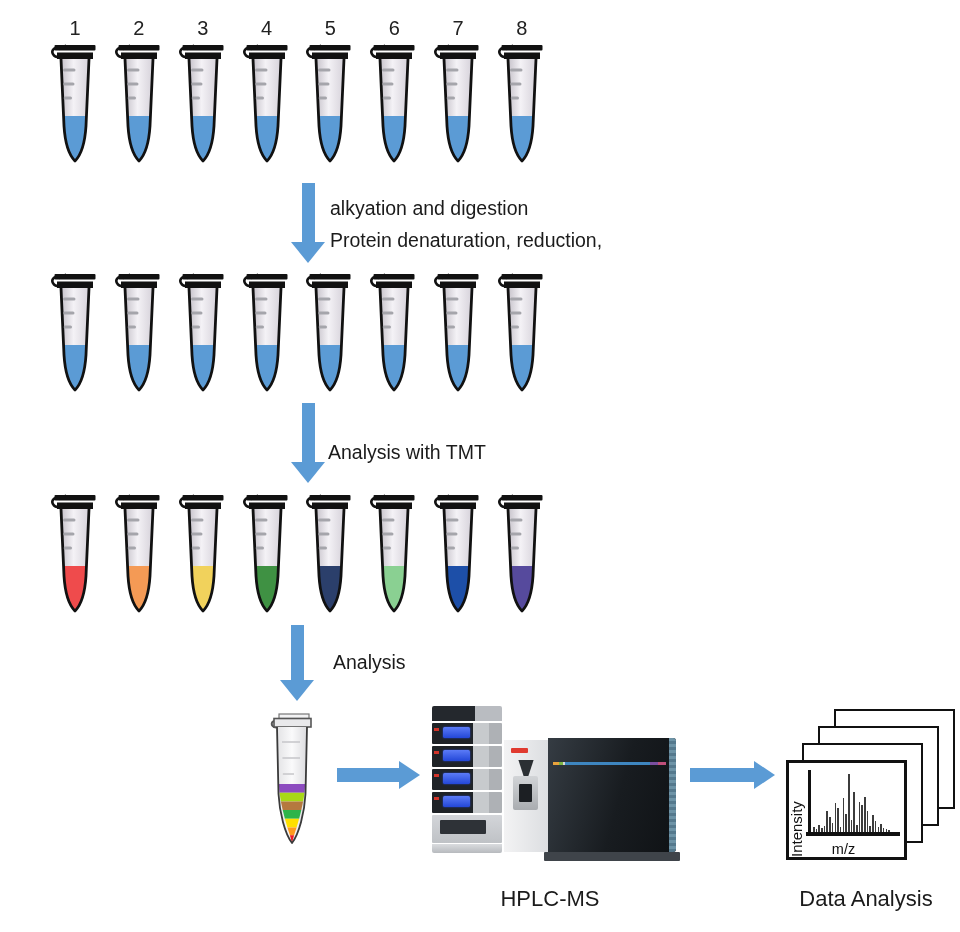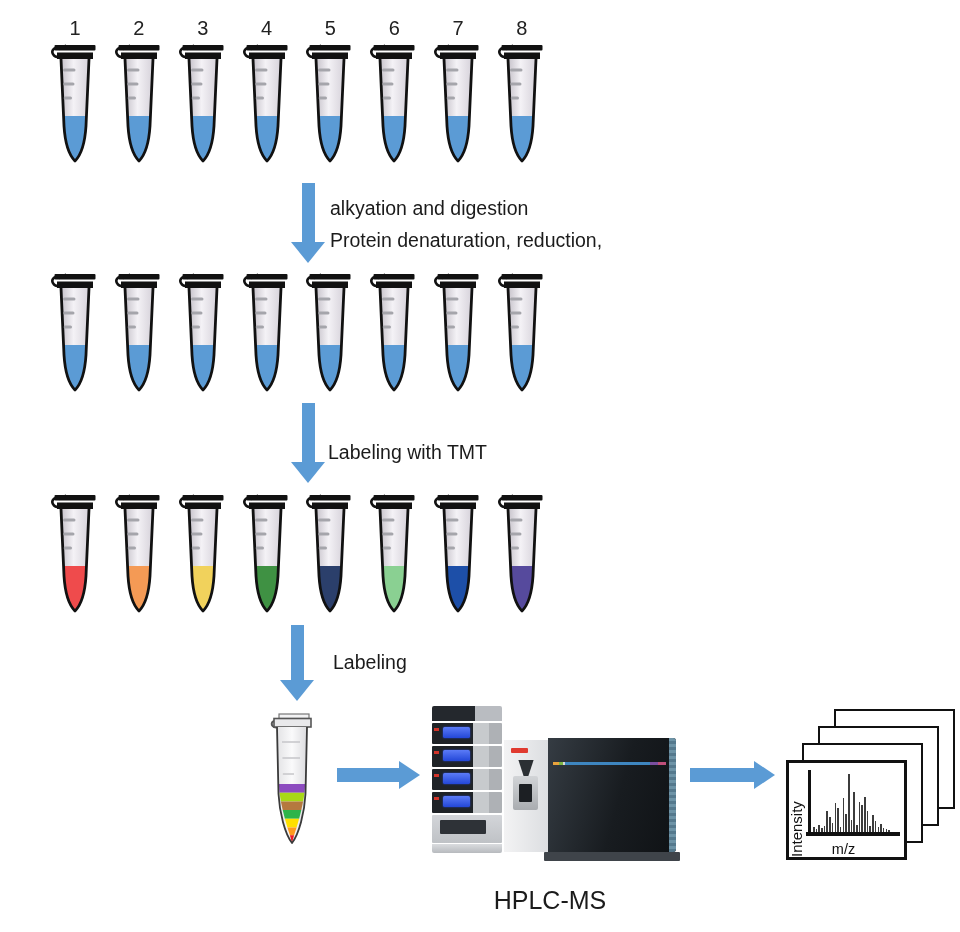--- a/index.html
+++ b/index.html
@@ -52,21 +52,21 @@
   .page{position:absolute;width:121px;height:100px;background:#fff;border:2px solid #111;box-sizing:border-box;}
   .page.front{border-width:3px;}
   .spectrum{position:absolute;inset:0;}
   .ylabel{position:absolute;left:-1px;top:0;height:100%;display:flex;align-items:center;writing-mode:vertical-rl;transform:rotate(180deg);font-size:15px;color:#111;}
   .yaxis{position:absolute;left:19px;top:7px;width:2.5px;height:64px;background:#111;}
   .xaxis{position:absolute;left:17px;right:4px;top:69px;height:3.5px;background:#111;}
   .bars{position:absolute;left:24px;right:9px;top:8px;height:61px;display:flex;align-items:flex-end;gap:1.1px;}
   .sbar{width:1.6px;background:#3c3c3c;}
   .xlabel{position:absolute;left:0;right:6px;bottom:0px;text-align:center;font-size:14.5px;color:#111;margin-top:26px;}
 
-  .bottom-label{position:absolute;font-size:25px;color:#1b1b1b;text-align:center;width:190px;}
+  .bottom-label{position:absolute;font-size:22px;color:#1b1b1b;text-align:center;width:190px;}
 </style>
 </head>
 <body>
 
 <svg width="0" height="0" style="position:absolute" aria-hidden="true">
   <defs>
     <linearGradient id="tubeGrad" x1="0" y1="0" x2="1" y2="0">
       <stop offset="0" stop-color="#c6c2ca"></stop>
       <stop offset="0.45" stop-color="#f4f2f6"></stop>
       <stop offset="1" stop-color="#d6d2da"></stop>
@@ -347,21 +347,21 @@
       <line x1="14.8" y1="42" x2="23" y2="42" stroke="#a5a5ab" stroke-width="3" stroke-linecap="round"></line>
       <line x1="15.2" y1="56" x2="20.5" y2="56" stroke="#a5a5ab" stroke-width="3" stroke-linecap="round"></line>
     </svg>
   </div>
 </div>
 
   <div class="v-arrow" style="left:291px;top:403px">
     <div class="v-shaft" style="height:59px"></div>
     <div class="v-head"></div>
   </div>
-  <div class="step-text" style="left:328px;top:436px">Labeling with TMT</div>
+  <div class="step-text" style="left:328px;top:436px">Analysis with TMT</div>
 
   <div class="tube-row" style="left:50px;top:492px">
   <div class="tube-cell">
 
     <svg class="tube-svg" viewBox="0 0 50 122">
       <path d="M10,7 C3,4 0.5,10 4,13.5 C7,16.5 11,14 11,11" fill="none" stroke="#111" stroke-width="2.6"></path>
       <path d="M9,7 L16,2 L12.5,8 Z" fill="#111"></path>
       <rect x="4.5" y="3" width="41" height="5.5" rx="1" fill="#111"></rect>
       <rect x="7" y="10.5" width="36" height="6.5" fill="#111"></rect>
       <path d="M11,17 L14,84 C15,100 19,113 25,119 C31,113 35,100 36,84 L39,17 Z" fill="url(#tubeGrad)"></path>
@@ -483,21 +483,21 @@
       <line x1="14.8" y1="42" x2="23" y2="42" stroke="#a5a5ab" stroke-width="3" stroke-linecap="round"></line>
       <line x1="15.2" y1="56" x2="20.5" y2="56" stroke="#a5a5ab" stroke-width="3" stroke-linecap="round"></line>
     </svg>
   </div>
 </div>
 
   <div class="v-arrow" style="left:280px;top:625px">
     <div class="v-shaft" style="height:55px"></div>
     <div class="v-head"></div>
   </div>
-  <div class="step-text" style="left:333px;top:646px">Labeling</div>
+  <div class="step-text" style="left:333px;top:646px">Analysis</div>
 
   <svg class="combined-svg" style="left:266px;top:710px;width:52px;height:135px" viewBox="0 0 52 135">
     <path d="M12,11 C4,10 4,17 10,17.5" fill="none" stroke="#555" stroke-width="2"></path>
     <rect x="13" y="4" width="30" height="4.5" fill="#f3f3f4" stroke="#777" stroke-width="1.2"></rect>
     <rect x="8" y="8.5" width="37" height="8.5" fill="#e9e9eb" stroke="#555" stroke-width="1.6"></rect>
     <path d="M11,17 L12.5,84 C13.5,103 19,124 26,133 C33,124 38.5,103 39.5,84 L41,17 Z" fill="url(#combGrad)"></path>
     <g id="combined-bands">
         <path d="M12.8,74 L39.2,74 L38.5,82.7 L13.5,82.7 Z" fill="#8c4bbf"></path>
         <path d="M13.5,82.7 L38.5,82.7 L37.1,91.4 L14.9,91.4 Z" fill="#a8d816"></path>
         <path d="M14.9,91.4 L37.1,91.4 L35.3,100.1 L16.7,100.1 Z" fill="#b5793f"></path>
@@ -599,14 +599,15 @@
             <div class="sbar" style="height: 5%;"></div>
             <div class="sbar" style="height: 4%;"></div>
           </div>
         <div class="xaxis"></div>
         <div class="xlabel">m/z</div>
       </div>
     </div>
   </div>
 
   <div class="bottom-label" style="left:455px;top:886px">HPLC-MS</div>
+  <div class="bottom-label" style="left:771px;top:886px">Data Analysis</div>
 
 </div>
 
 </body></html>

